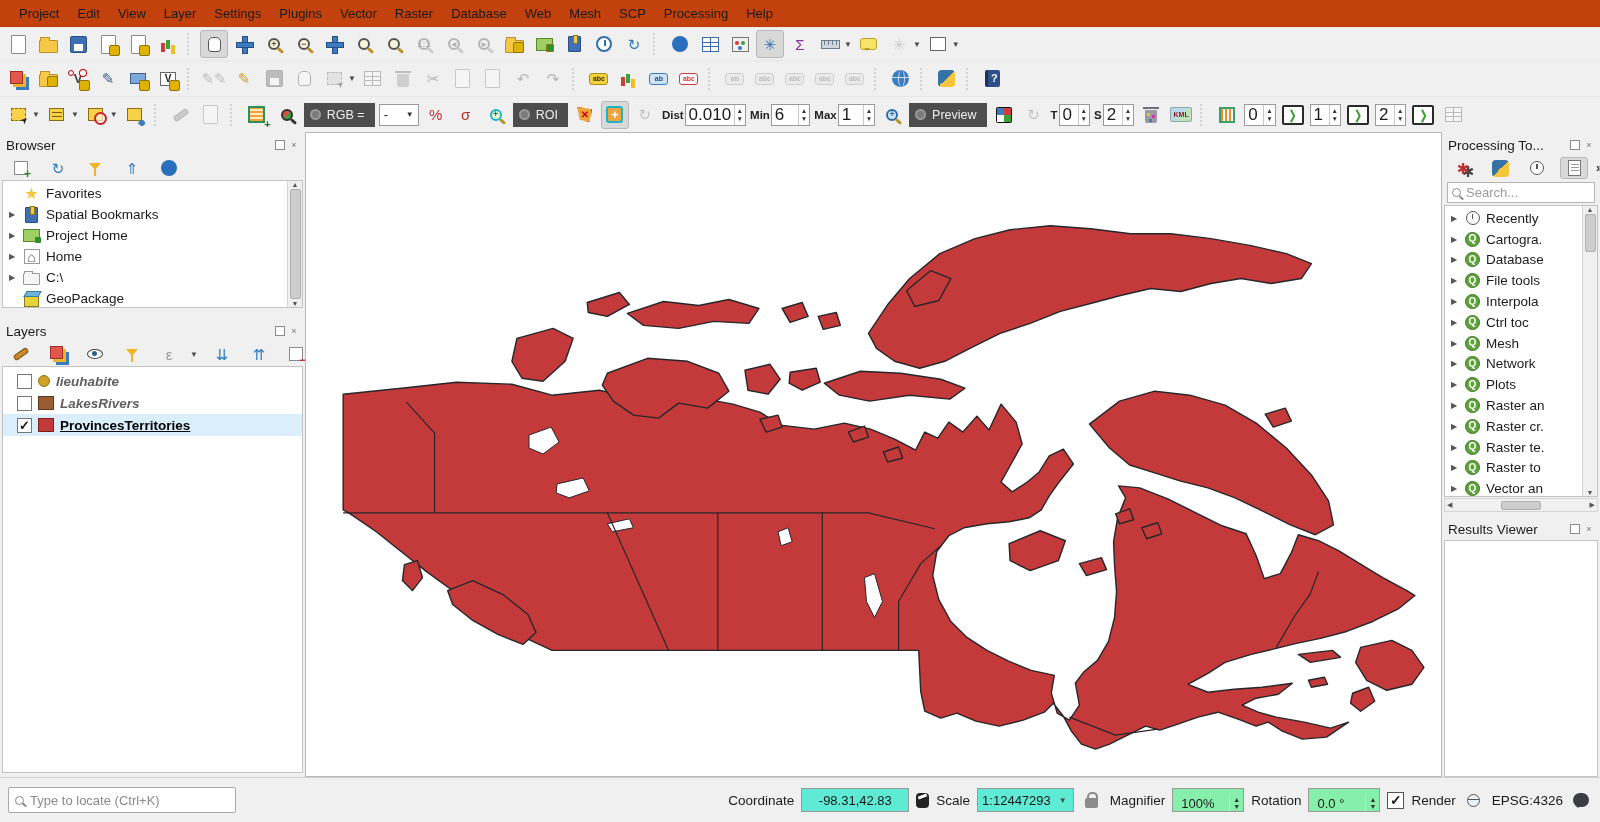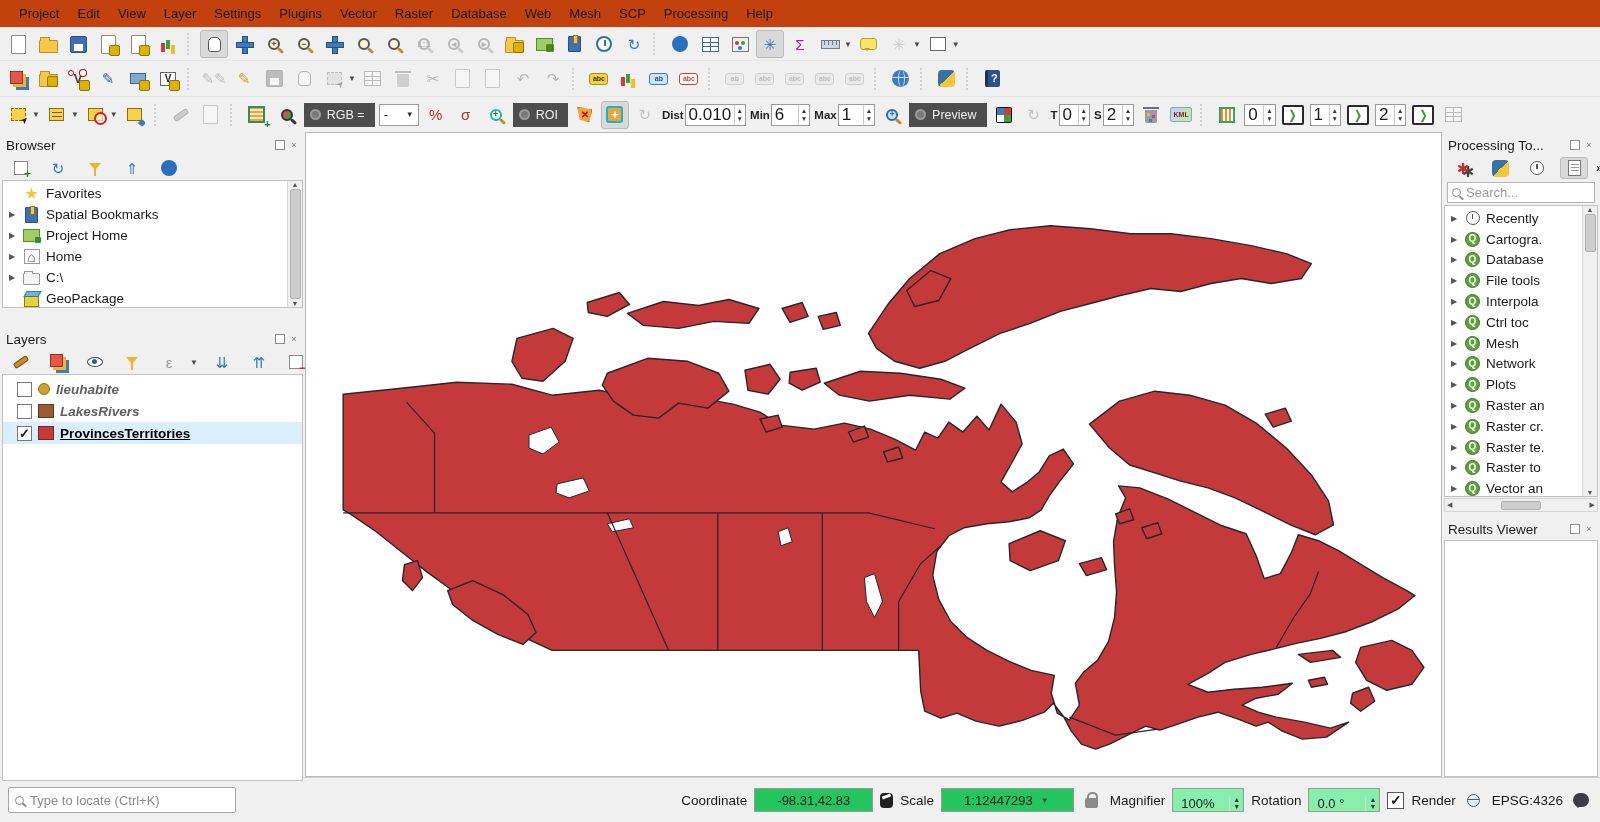--- a/index.html
+++ b/index.html
@@ -169,21 +169,21 @@
   
   .searchbox{display:flex;align-items:center;gap:5px;background:#fff;border:1px solid #b5b5b5;height:21px;margin:2px 3px;padding:0 4px;color:#9a9a9a}
   .searchbox .s-magsm{width:9px;height:9px;border:1.5px solid #8a8a8a;border-radius:50%;position:relative;flex:none}
   .searchbox .s-magsm::after{content:"";position:absolute;width:5px;height:1.5px;background:#8a8a8a;bottom:-2px;right:-4px;transform:rotate(40deg)}
   .overflow-btn{margin-left:auto;font-size:12px;color:#333;font-weight:bold}
 
   
   .statusbar{height:45px;display:flex;align-items:center;gap:7px;padding:0 8px;background:#f0f0f0;border-top:1px solid #cfcfcf}
   .locator{display:flex;align-items:center;gap:6px;width:228px;height:26px;background:#fff;border:1px solid #a8a8a8;border-radius:2px;padding:0 6px;color:#8a8a8a}
   .sb-label{color:#1a1a1a;font-size:13.5px;white-space:nowrap}
-  .sb-input{height:24px;background:#22c55e;border:1px solid #9a9a9a;display:flex;align-items:center;justify-content:center;padding:0 22px;font-size:13px}
+  .sb-input{height:24px;background:#5eead4;border:1px solid #9a9a9a;display:flex;align-items:center;justify-content:center;padding:0 4px;font-size:13px}
   .sb-spin{display:flex;align-items:flex-end;height:24px;background:#86efac;border:1px solid #9a9a9a}
   .sb-spin .v{display:flex;align-items:center;padding:0 8px;min-width:56px}
   .sb-spin .a{display:flex;flex-direction:column;justify-content:center;font-size:7px;color:#333;padding:0 3px;line-height:1.1;border-left:1px solid #d5d5d5}
   .sb-check{width:17px;height:17px;border:1px solid #555;background:#fff;display:flex;align-items:center;justify-content:center;font-weight:bold;font-size:14px}
   .sb-flex{flex:1}
 </style>
 </head>
 <body>
 
 <div class="menubar" id="menubar">
@@ -768,21 +768,21 @@
             </div>
           </div>
         <div class="vscroll">
           <span>▲</span>
           <span class="thumb" style="flex:1;margin:1px 0"></span>
           <span>▼</span>
         </div>
       </div>
     </div>
 
-    <div class="panel" style="margin-top:20px">
+    <div class="panel" style="margin-top:12px">
       <div class="panel-title">
         <span>Layers</span>
         <span class="sp"></span>
         <span class="dockbtn float"></span>
         <span class="dockbtn">×</span>
       </div>
       <div class="panel-tools" id="layers-tools">
           <span class="tbtn" style="width: 24px; height: 22px;">
             <span class="ic">
               <span class="s-brush"></span>

